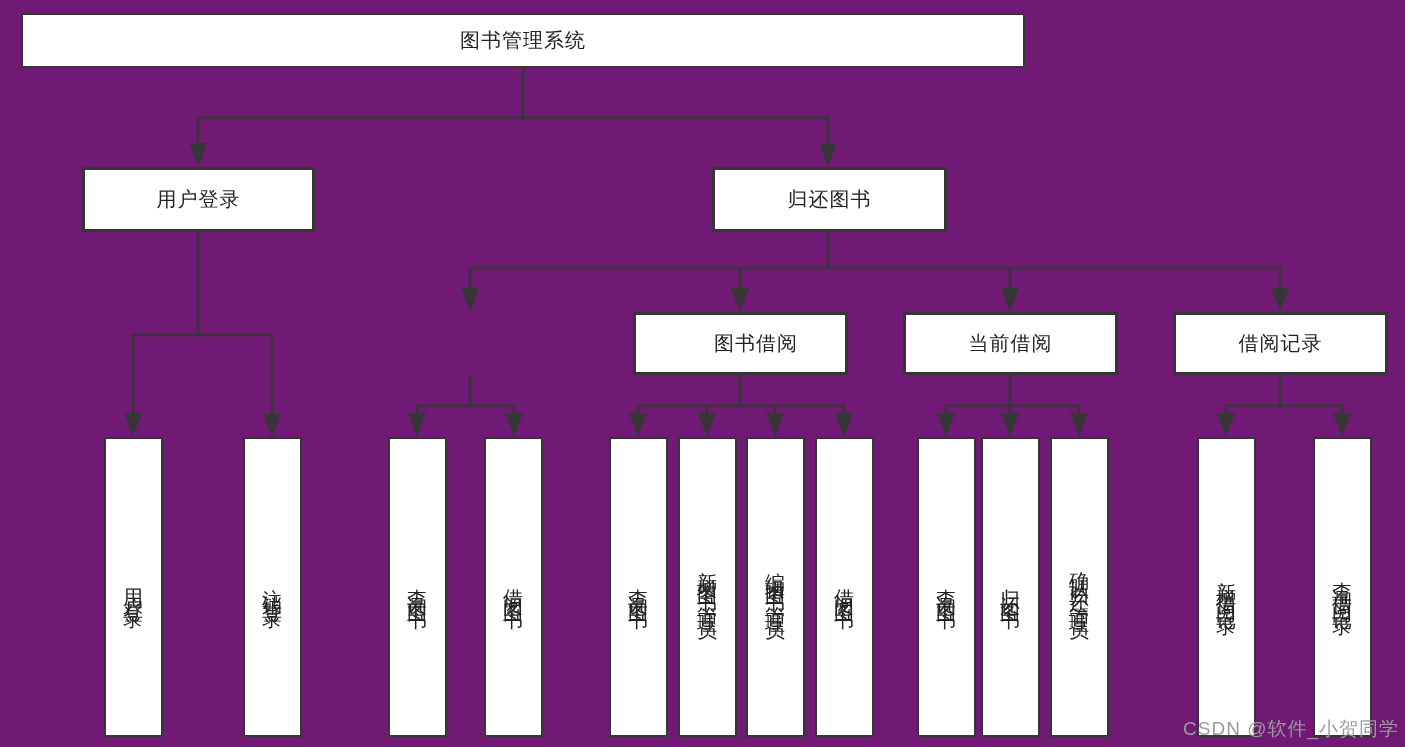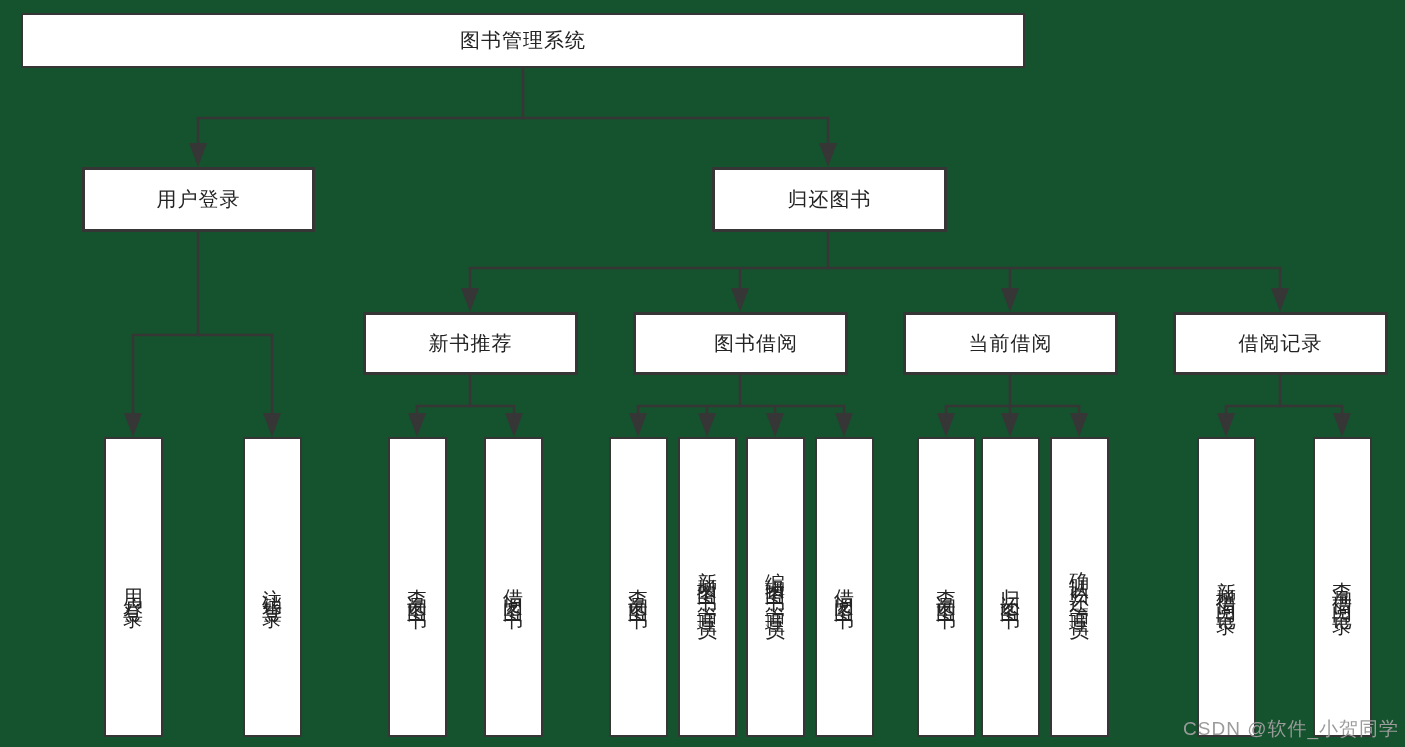--- a/index.html
+++ b/index.html
@@ -4,21 +4,21 @@
 <style>
   html, body {
     margin: 0;
     padding: 0;
     background: #ffffff;
   }
   #canvas {
     position: relative;
     width: 1405px;
     height: 747px;
-    background: #14532d;
+    background: #701a75;
     font-family: "Liberation Sans", sans-serif;
     overflow: hidden;
   }
   #edges {
     position: absolute;
     left: 0;
     top: 0;
     width: 1405px;
     height: 747px;
     pointer-events: none;
@@ -125,23 +125,20 @@
     <span>图书管理系统</span>
   </div>
 
   <div class="node hbox" style="left:82px; top:167px; width:233px; height:65px;">
     <span>用户登录</span>
   </div>
   <div class="node hbox" style="left:712px; top:167px; width:235px; height:65px;">
     <span>归还图书</span>
   </div>
 
-  <div class="node hbox" style="left:363px; top:312px; width:215px; height:63px;">
-    <span>新书推荐</span>
-  </div>
   <div class="node hbox" style="left:633px; top:312px; width:215px; height:63px;padding-left:31px;">
     <span>图书借阅</span>
   </div>
   <div class="node hbox" style="left:1173px; top:312px; width:215px; height:63px;">
     <span>借阅记录</span>
   </div>
   <div class="node hbox" style="left:903px; top:312px; width:215px; height:63px;">
     <span>当前借阅</span>
   </div>
 

